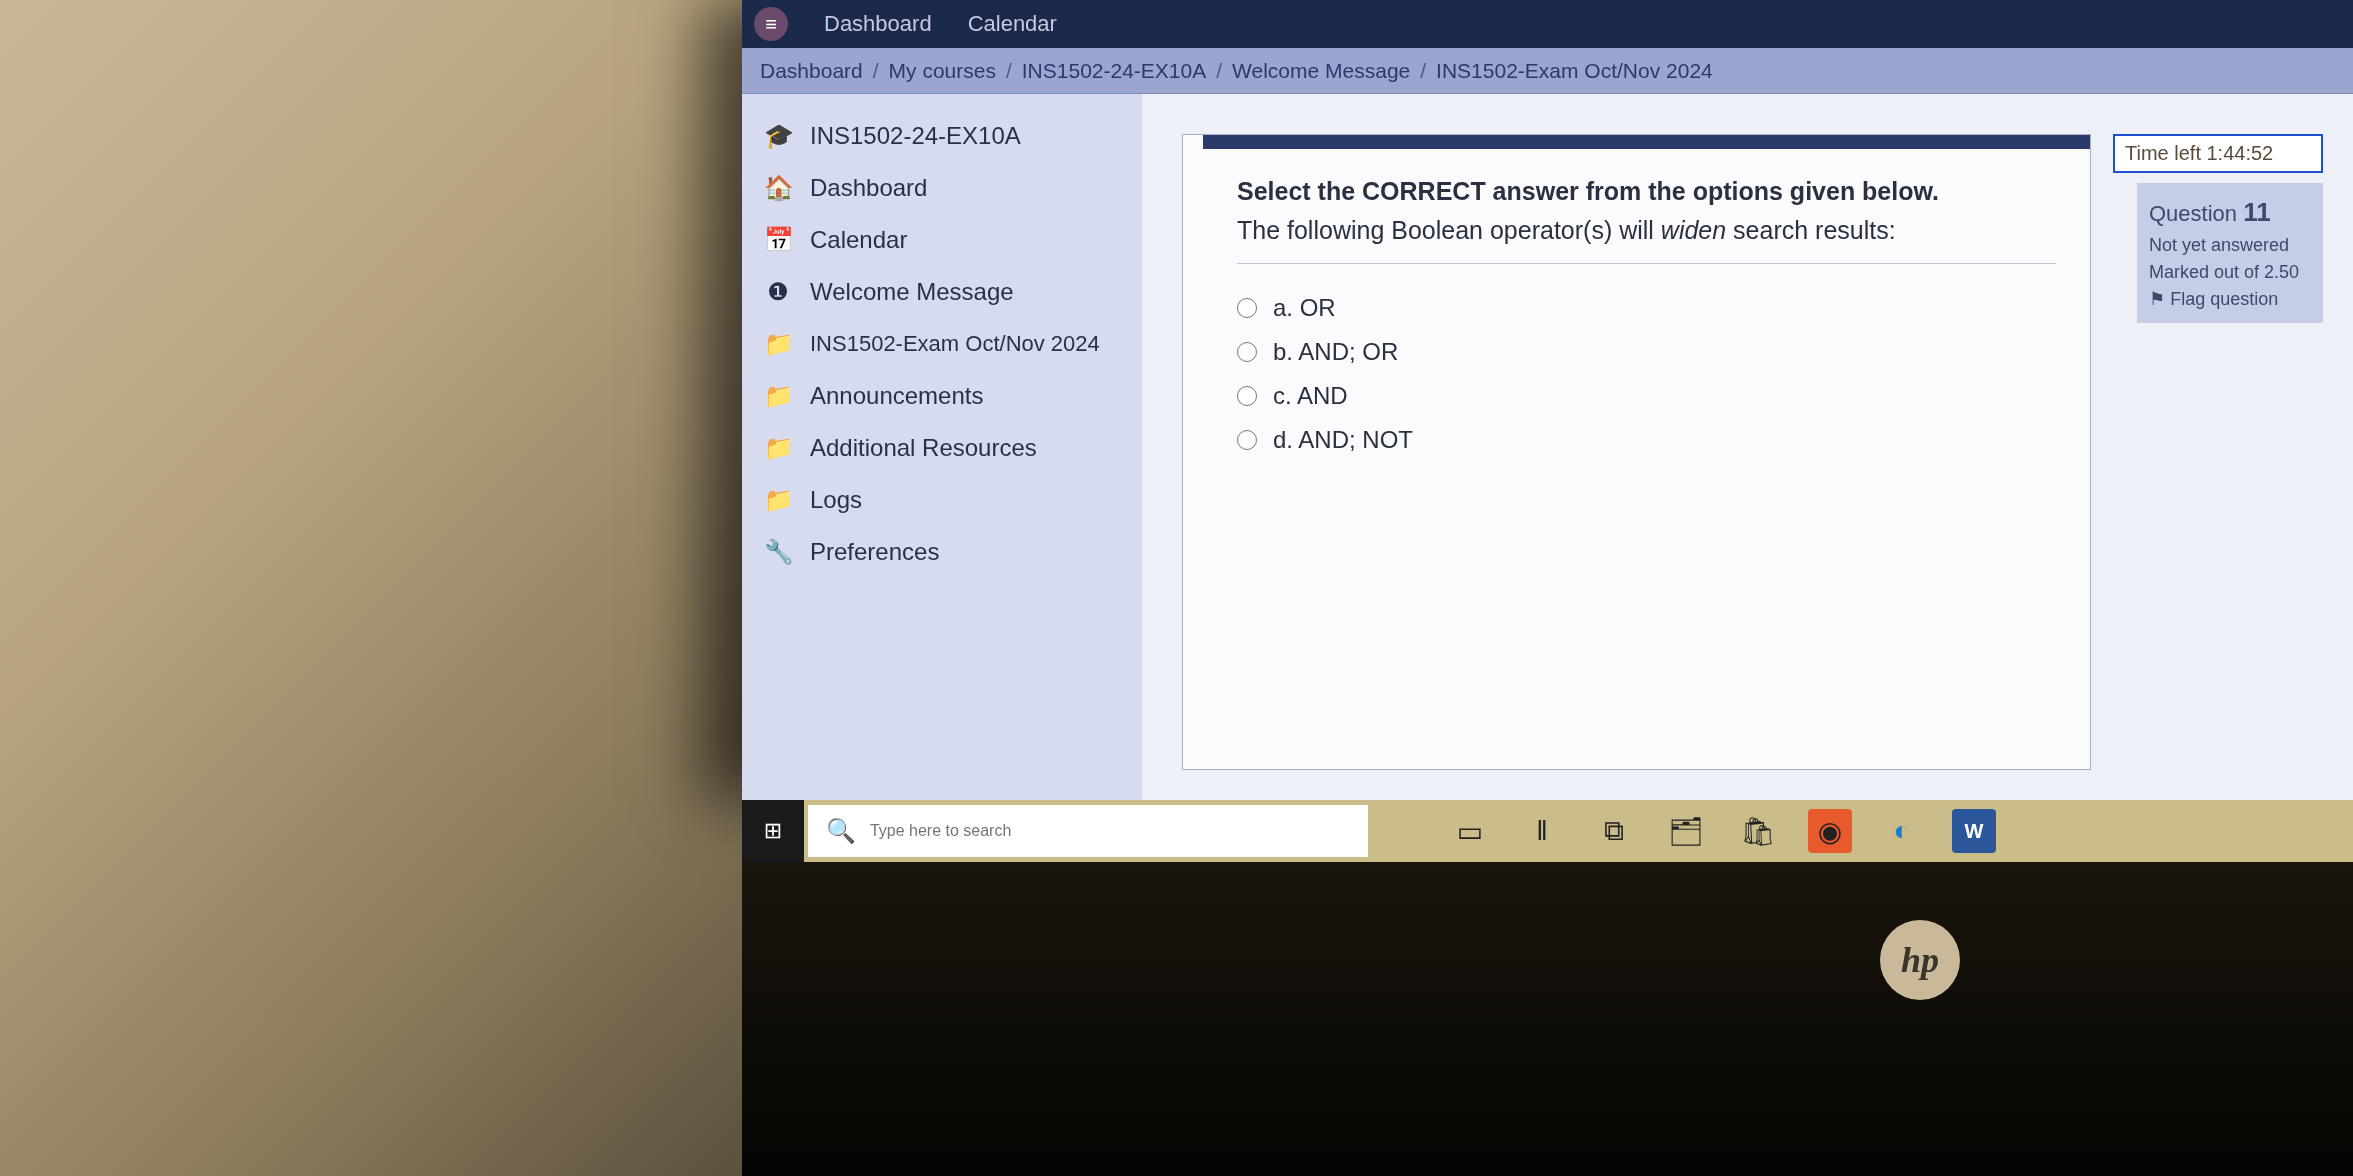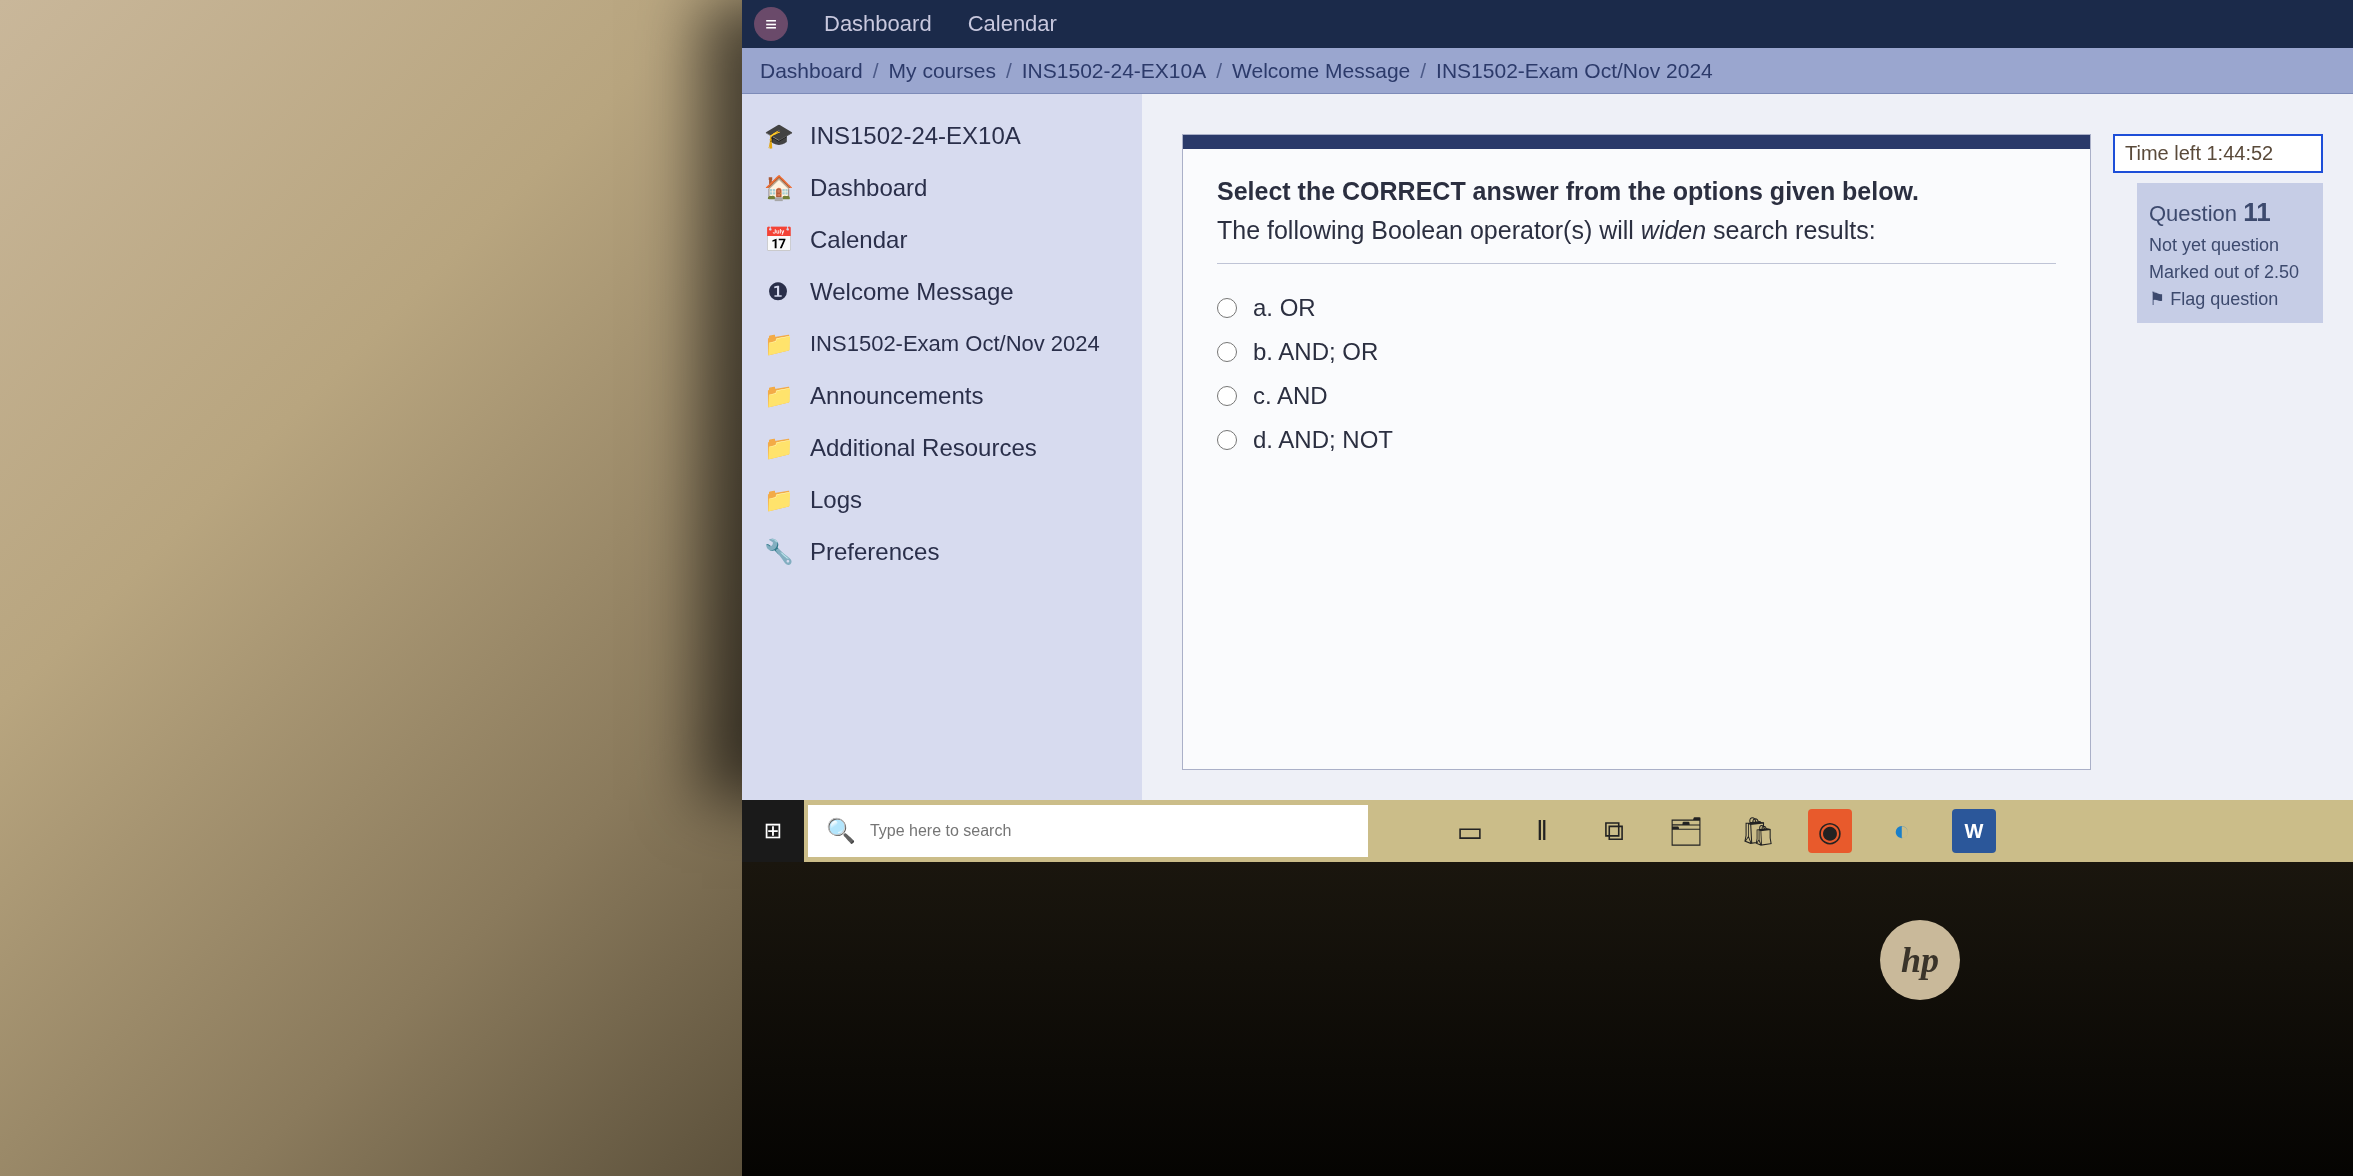--- a/index.html
+++ b/index.html
@@ -104,20 +104,21 @@
     padding: 40px 30px 30px 40px;
     display: flex;
     gap: 22px;
   }
 
   .question-card {
     background: #fafbfd;
     border: 1px solid #aab0c8;
     flex: 1;
     min-width: 0;
+    padding-left: 20px;
   }
   .question-card .topstrip {
     height: 14px;
     background: #2a3a6a;
   }
   .question-body {
     padding: 28px 34px 40px 34px;
     font-size: 25px;
     color: #2b2f40;
   }
@@ -333,21 +334,21 @@
       <div class="info-col">
         <div class="timer-box">
           <span>Time left</span>
           <span>1:44:52</span>
         </div>
         <div class="qinfo">
           <div class="qnum">
             <span>Question</span>
             <b>11</b>
           </div>
-          <div>Not yet question</div>
+          <div>Not yet answered</div>
           <div>Marked out of 2.50</div>
           <div class="flag-row">
             <span>⚑</span>
             <span>Flag question</span>
           </div>
         </div>
       </div>
 
     </div>
   </div>

